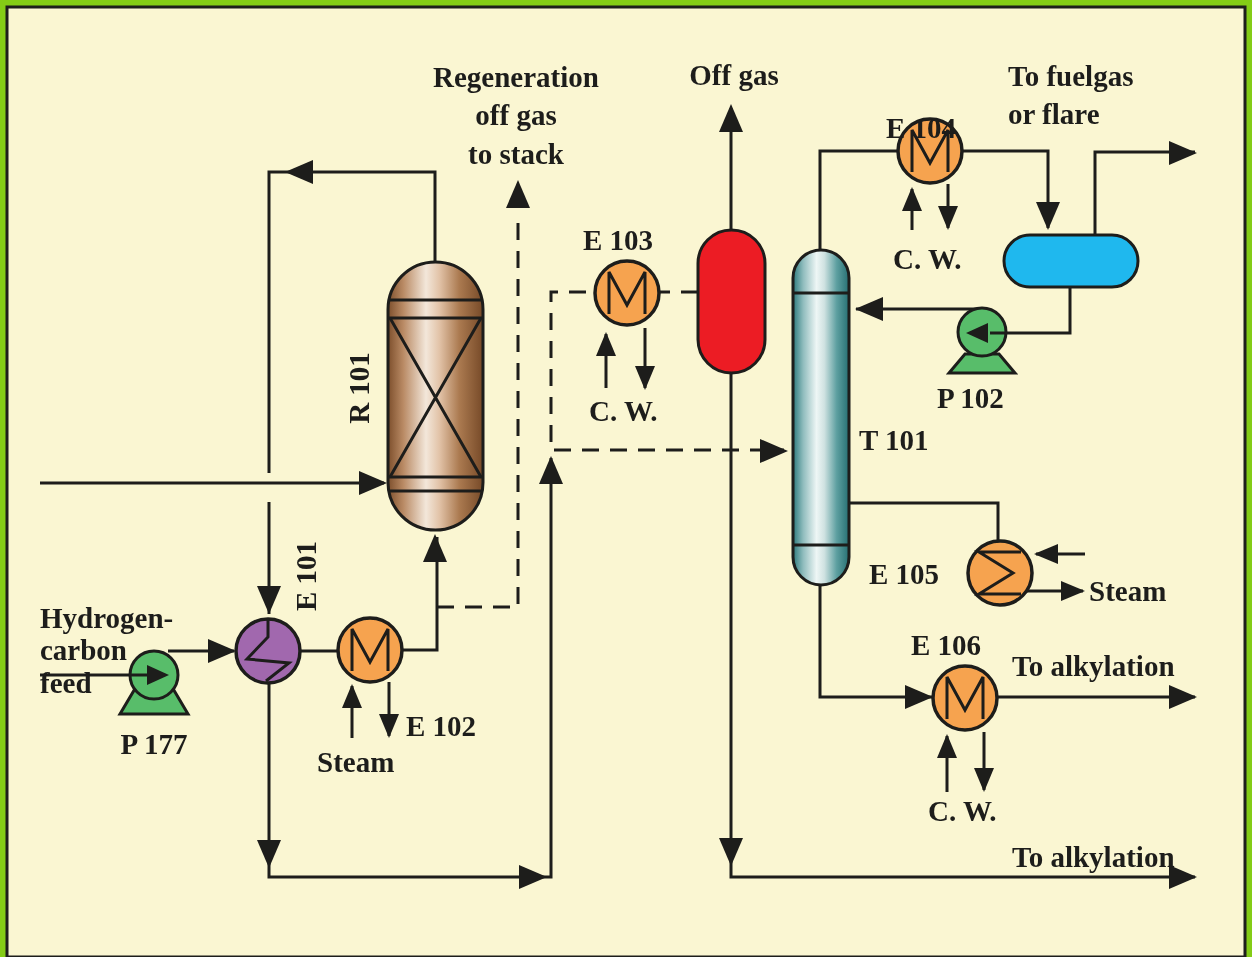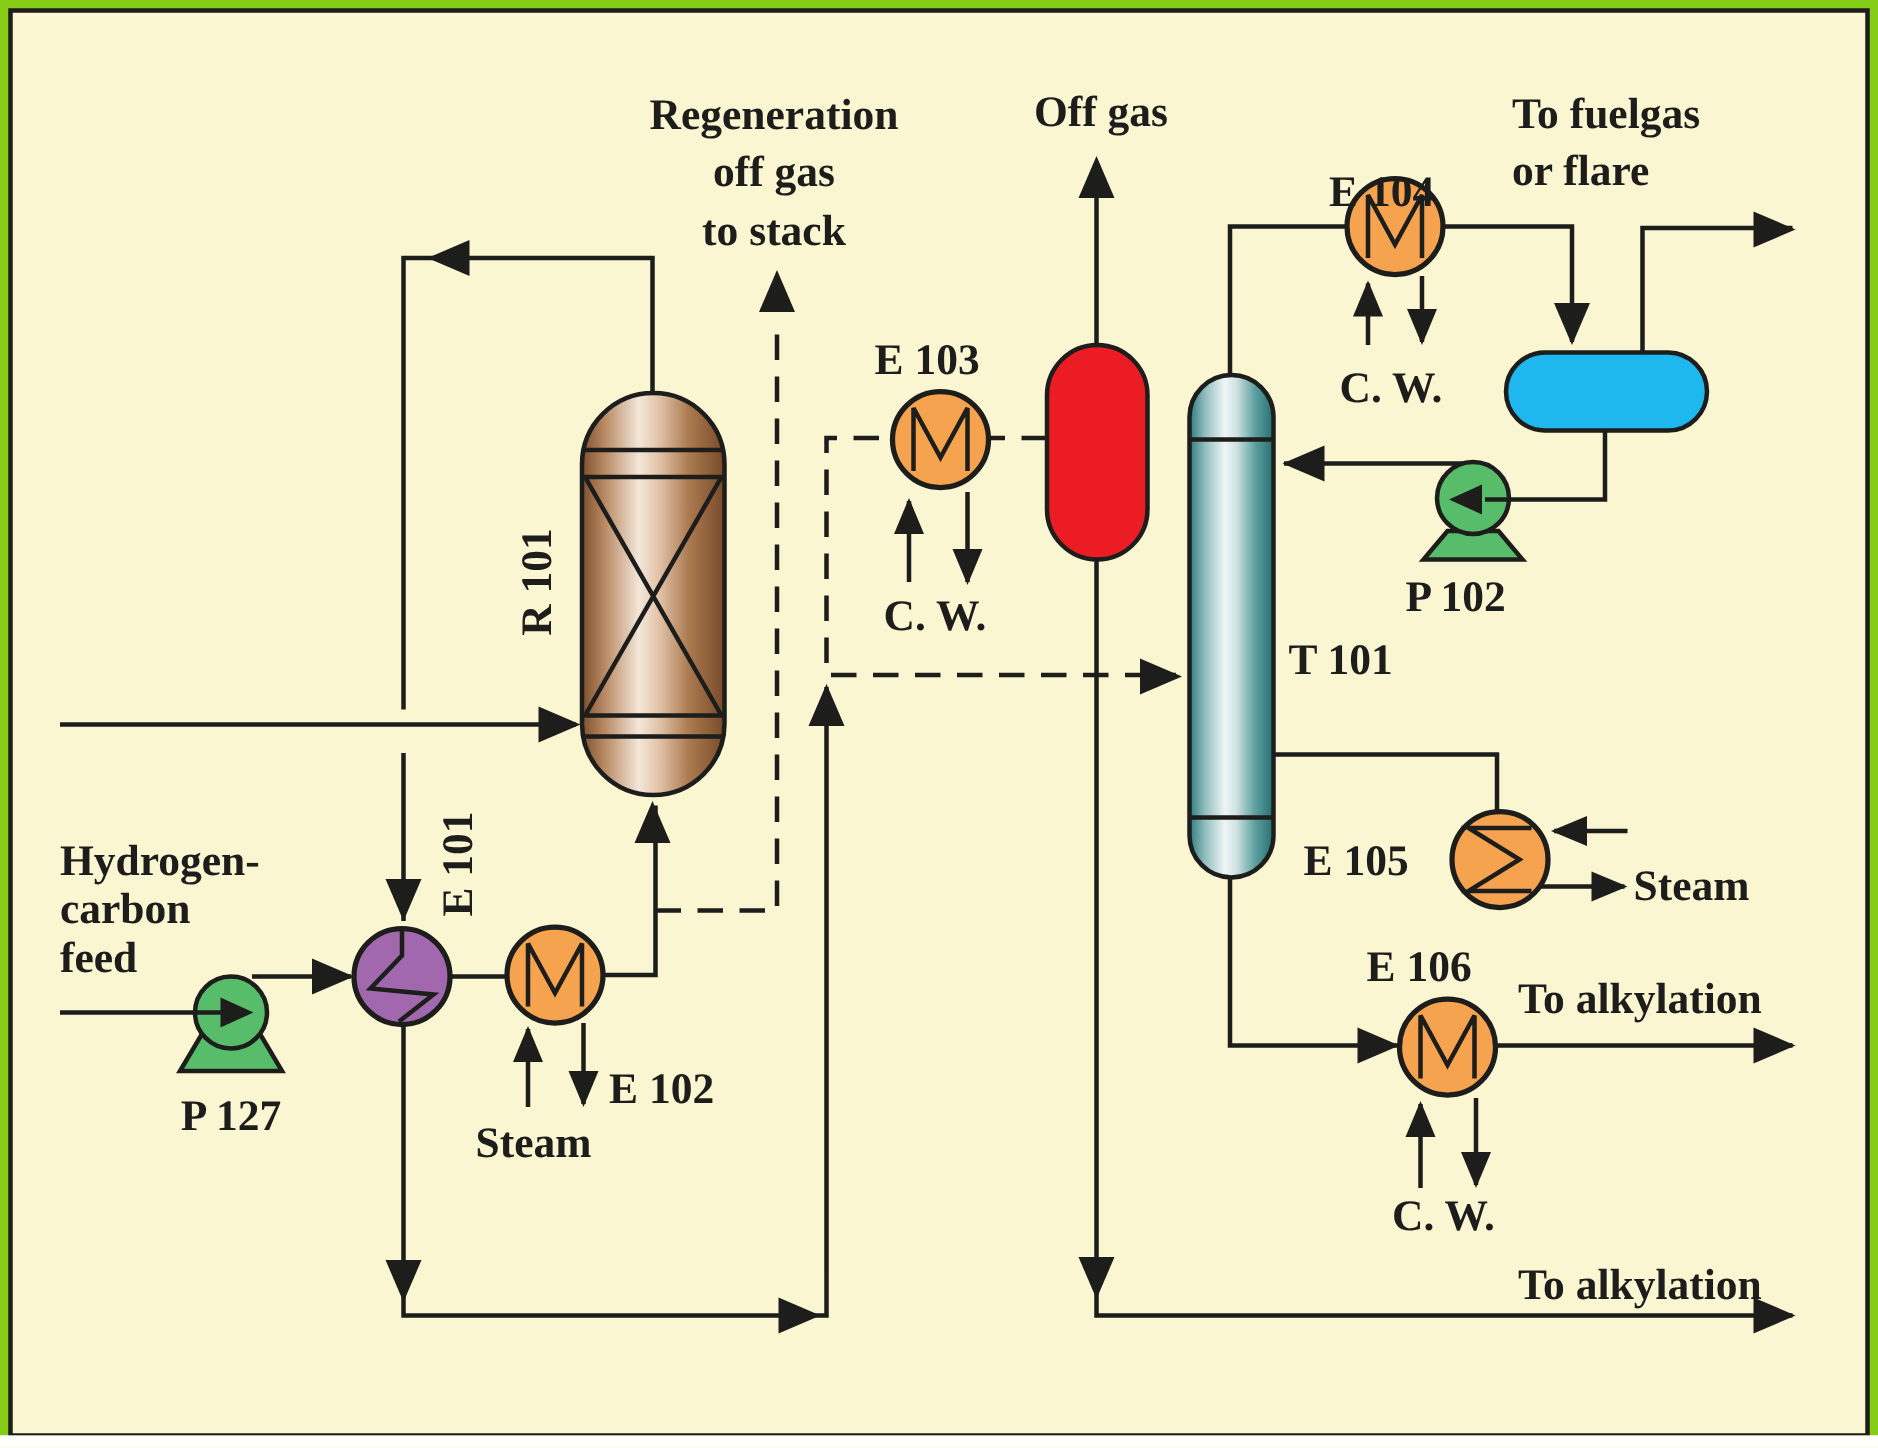--- a/index.html
+++ b/index.html
@@ -9,21 +9,21 @@
     overflow:hidden;
   }
   #pfd-svg{position:absolute;left:0;top:0;}
   .lbl{
     position:absolute;color:#1d1d1b;font-weight:bold;font-size:29px;
     line-height:1.32;white-space:pre-line;letter-spacing:0px;
   }
   .lbl.center{text-align:center;}
   .lbl.right{text-align:left;}
   .lbl.rot{transform:translate(-50%,-50%) rotate(-90deg);white-space:nowrap;line-height:1;}
-  .tight{line-height:1.12;}
+  .tight{line-height:1.12;margin-top:44px;}
 </style>
 </head>
 <body>
 
 <div id="stage">
 
 <svg id="pfd-svg" width="1252" height="965" viewBox="0 0 1252 965">
   <defs>
     <linearGradient id="gradR" x1="0" y1="0" x2="1" y2="0">
       <stop offset="0" stop-color="#7d4f2c"></stop>
@@ -177,21 +177,21 @@
 <div class="lbl center" style="left:648px;top:56px;width:172px;">Off gas</div>
 
 <div class="lbl right" style="left:1008px;top:57px;width:198px;">To fuelgas
 or flare</div>
 
 
 <div class="lbl tight" style="left:40px;top:558px;">Hydrogen-
 carbon
 feed</div>
 
-<div class="lbl center" style="left:108px;top:725px;width:92px;">P 127</div>
+<div class="lbl center" style="left:108px;top:725px;width:92px;">P 177</div>
 
 <div class="lbl rot" style="left:306px;top:576px;">E 101</div>
 
 <div class="lbl" style="left:406px;top:659px;margin-top:48px;">E 102</div>
 
 <div class="lbl" style="left:317px;top:743px;">Steam</div>
 
 <div class="lbl rot" style="left:359px;top:388px;">R 101</div>
 
 <div class="lbl" style="left:583px;top:221px;">E 103</div>

